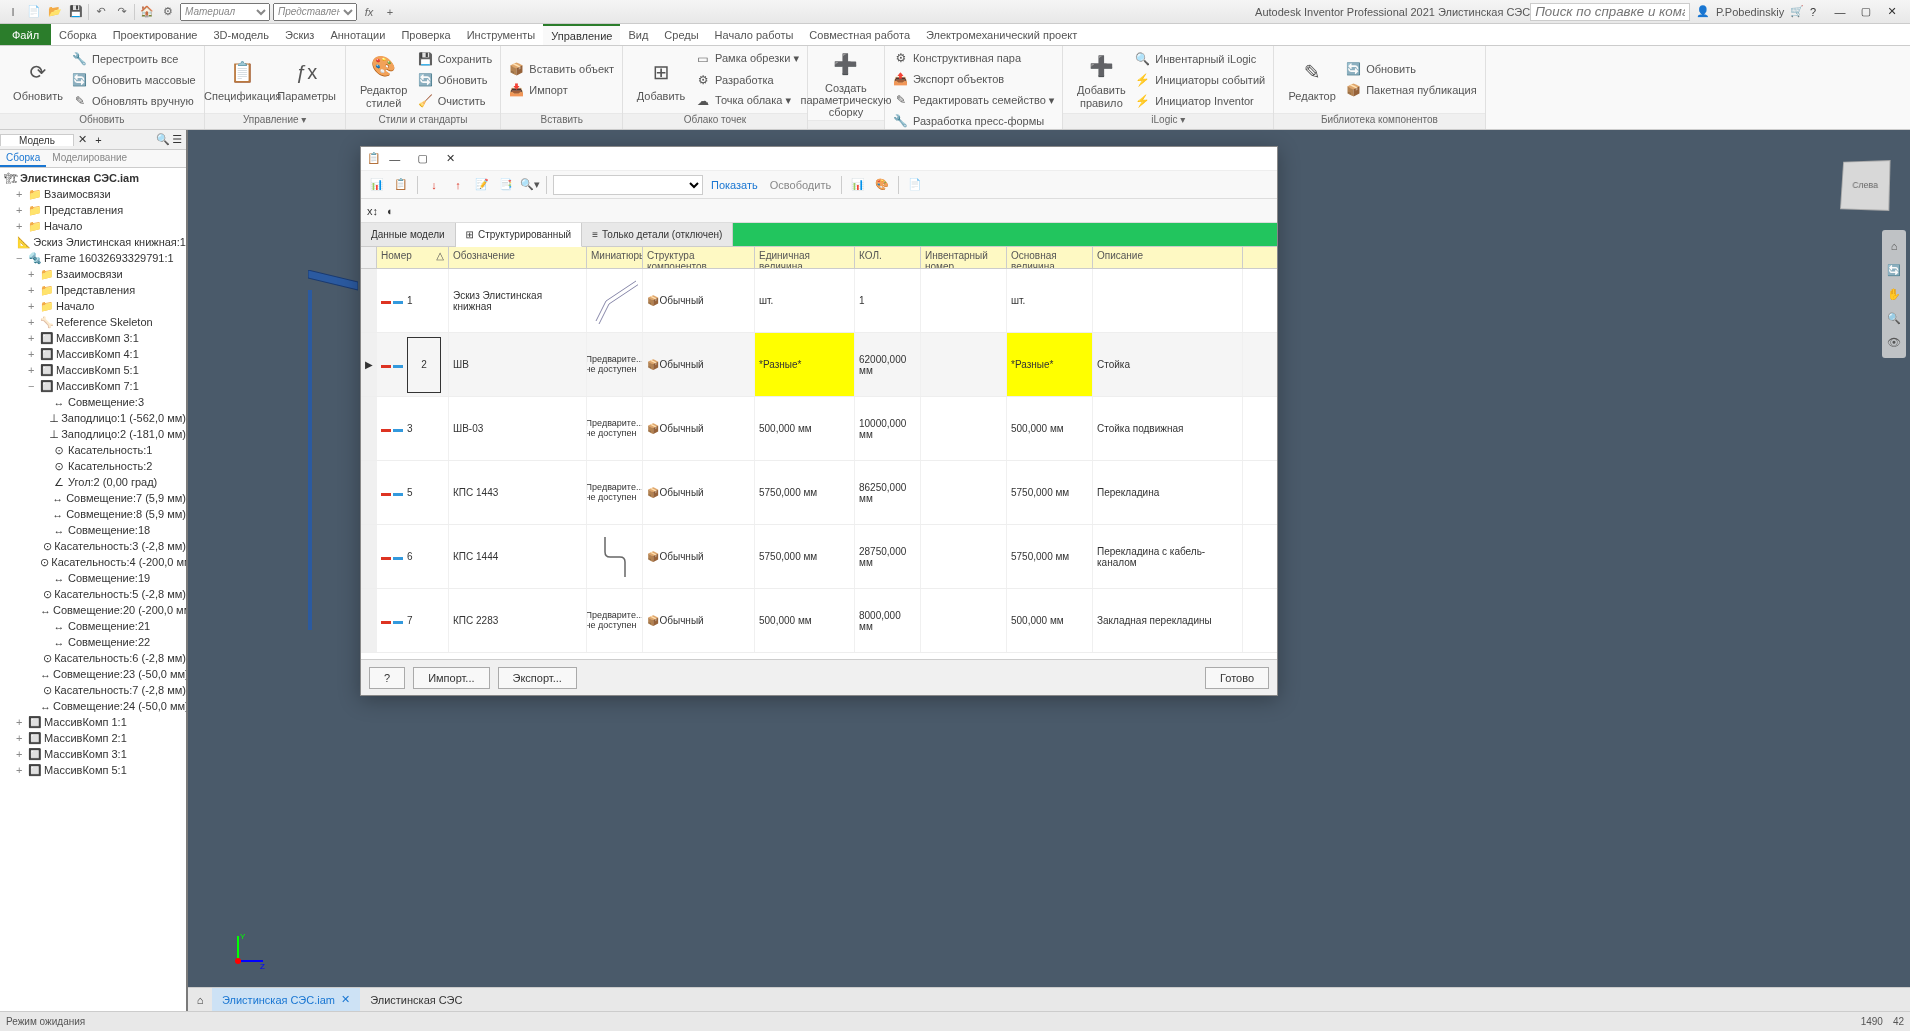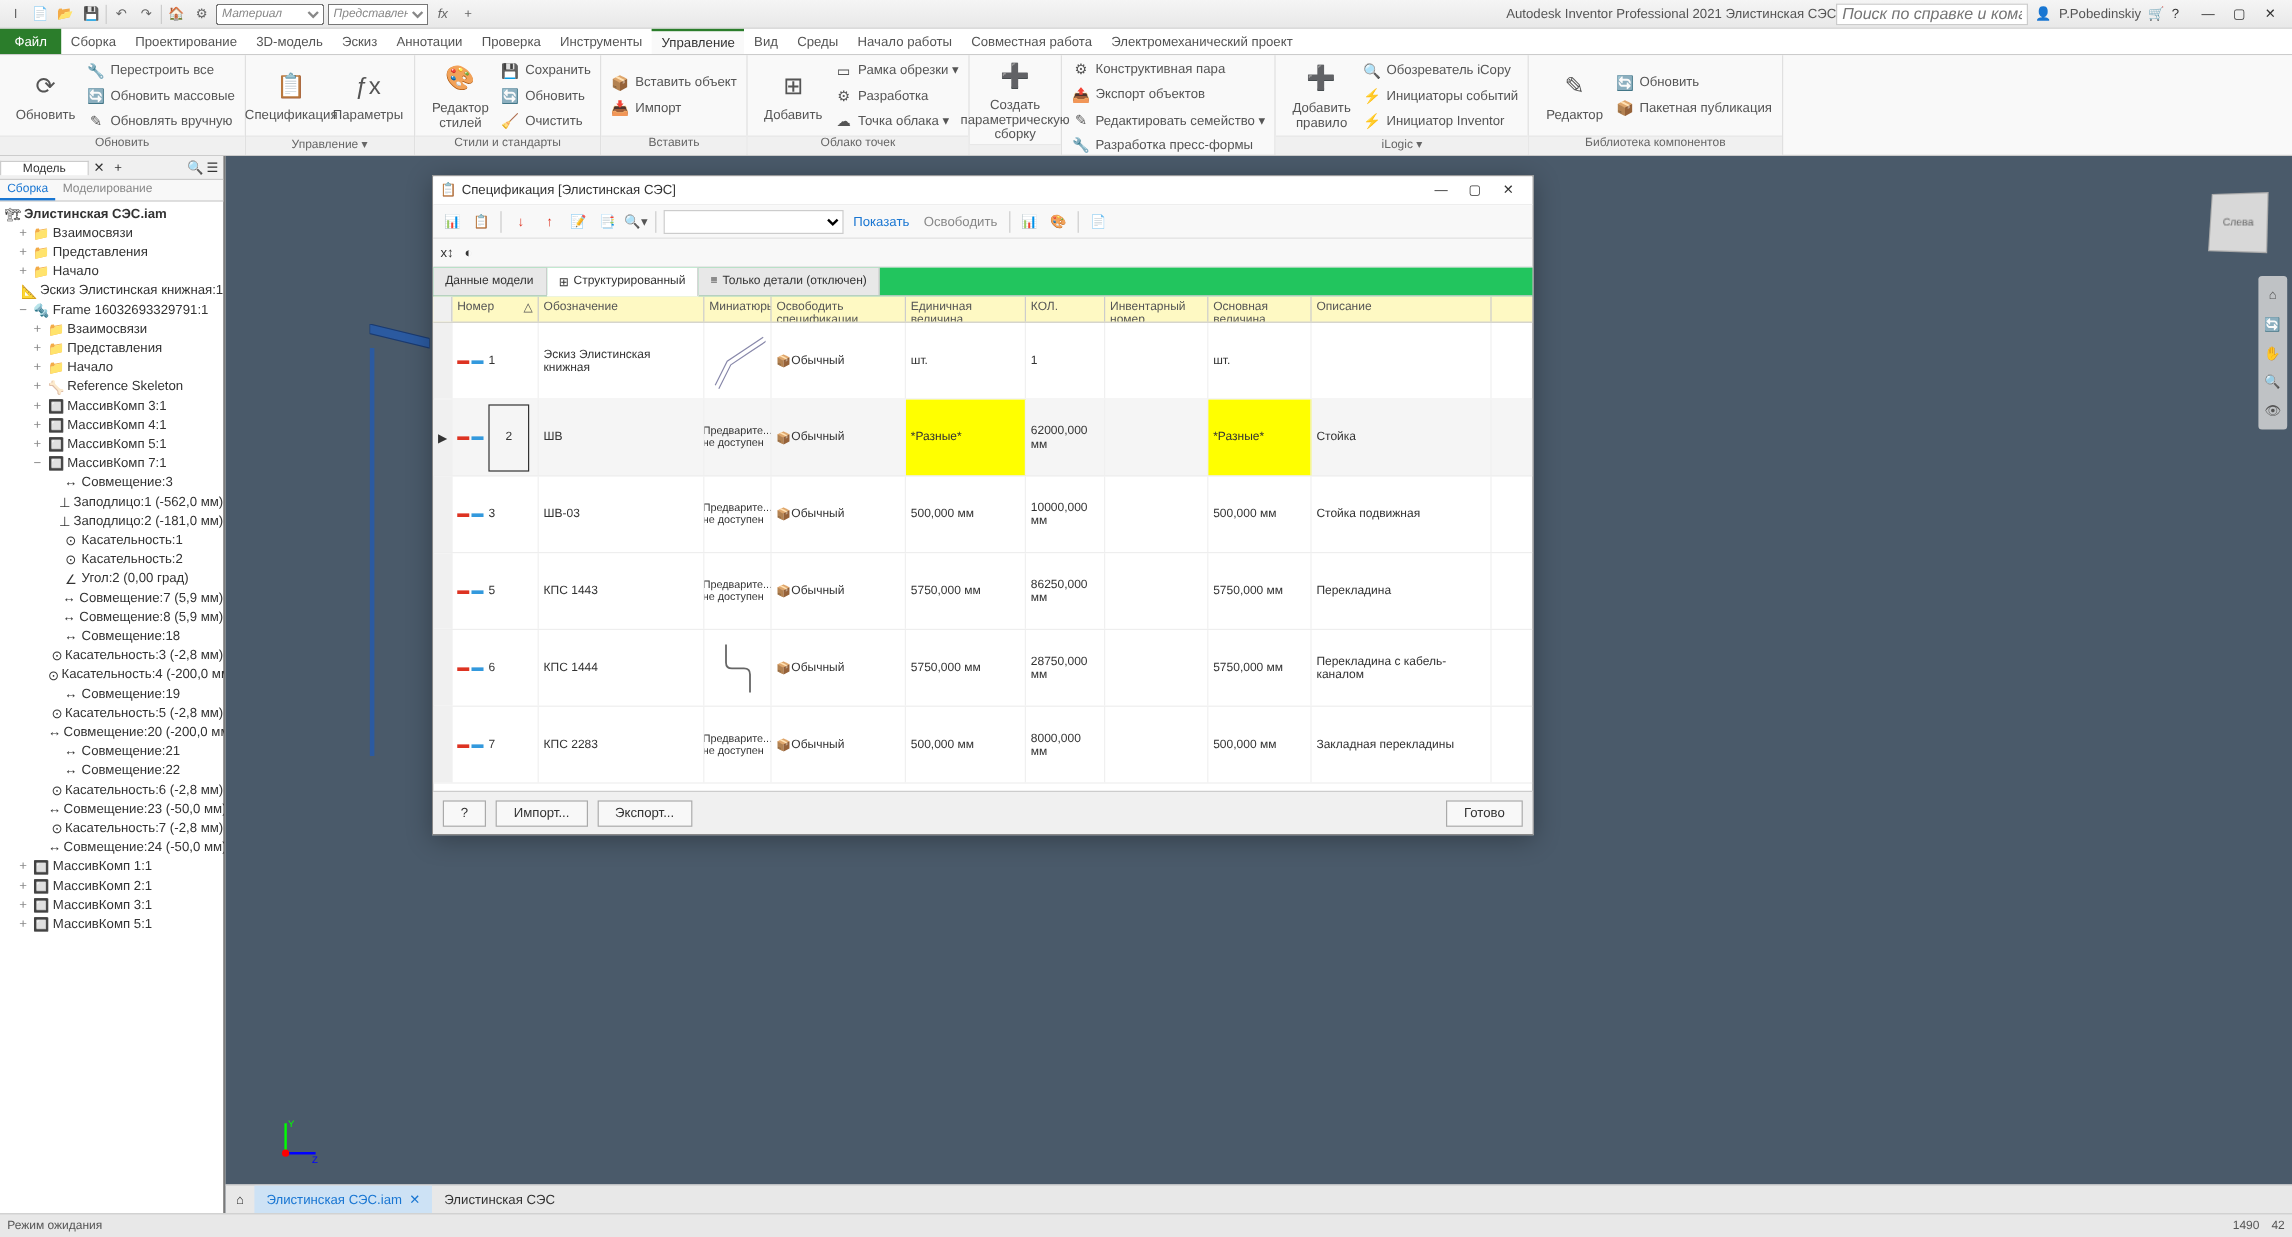--- a/index.html
+++ b/index.html
@@ -300,21 +300,21 @@
     </div>
     <div class="rgroup">
       <div class="rgroup-body">
         <div class="rbig">
           <div class="ico">➕</div>
           <div>Добавить правило</div>
         </div>
         <div class="rcol">
           <div class="rsmall">
             <span class="ricon">🔍</span>
-            <span>Обозреватель iCopy</span>
+            <span>Инвентарный iLogic</span>
           </div>
           <div class="rsmall">
             <span class="ricon">⚡</span>
             <span>Инициаторы событий</span>
           </div>
           <div class="rsmall">
             <span class="ricon">⚡</span>
             <span>Инициатор Inventor</span>
           </div>
         </div>
@@ -582,21 +582,20 @@
       <div class="dtab">
           <span>Элистинская СЭС</span>
         </div>
     </div>
   </div>
 </div>
 
 <div class="dialog">
   <div class="dlg-title">
     <span>📋</span>
-    <span class="t" style="padding-left:4px;">Спецификация [Элистинская СЭС]</span>
     <div class="wb">—</div>
     <div class="wb">▢</div>
     <div class="wb">✕</div>
   </div>
   <div class="dlg-toolbar">
     <div class="tbtn">📊</div>
     <div class="tbtn">📋</div>
     <div class="tsep"></div>
     <div class="tbtn" style="color:#d32;">↓</div>
     <div class="tbtn" style="color:#d32;">↑</div>
@@ -629,21 +628,21 @@
         <span>≡</span>
         <span>Только детали (отключен)</span>
       </div>
   </div>
   <div class="dlg-grid">
     <div class="grid-head">
       <div class="c-rowh"></div>
       <div class="c-num"><span>Номер</span> <span style="float:right;">△</span></div>
       <div class="c-des">Обозначение</div>
       <div class="c-thumb">Миниатюры</div>
-      <div class="c-struct">Освободить спецификации</div>
+      <div class="c-struct">Структура компонентов</div>
       <div class="c-unit">Единичная величина</div>
       <div class="c-qty">КОЛ.</div>
       <div class="c-inv">Инвентарный номер</div>
       <div class="c-base">Основная величина</div>
       <div class="c-desc">Описание</div>
     </div>
     <div id="grid-rows">
         <div class="grid-row">
           <div class="cell c-rowh"></div>
           <div class="cell c-num">

